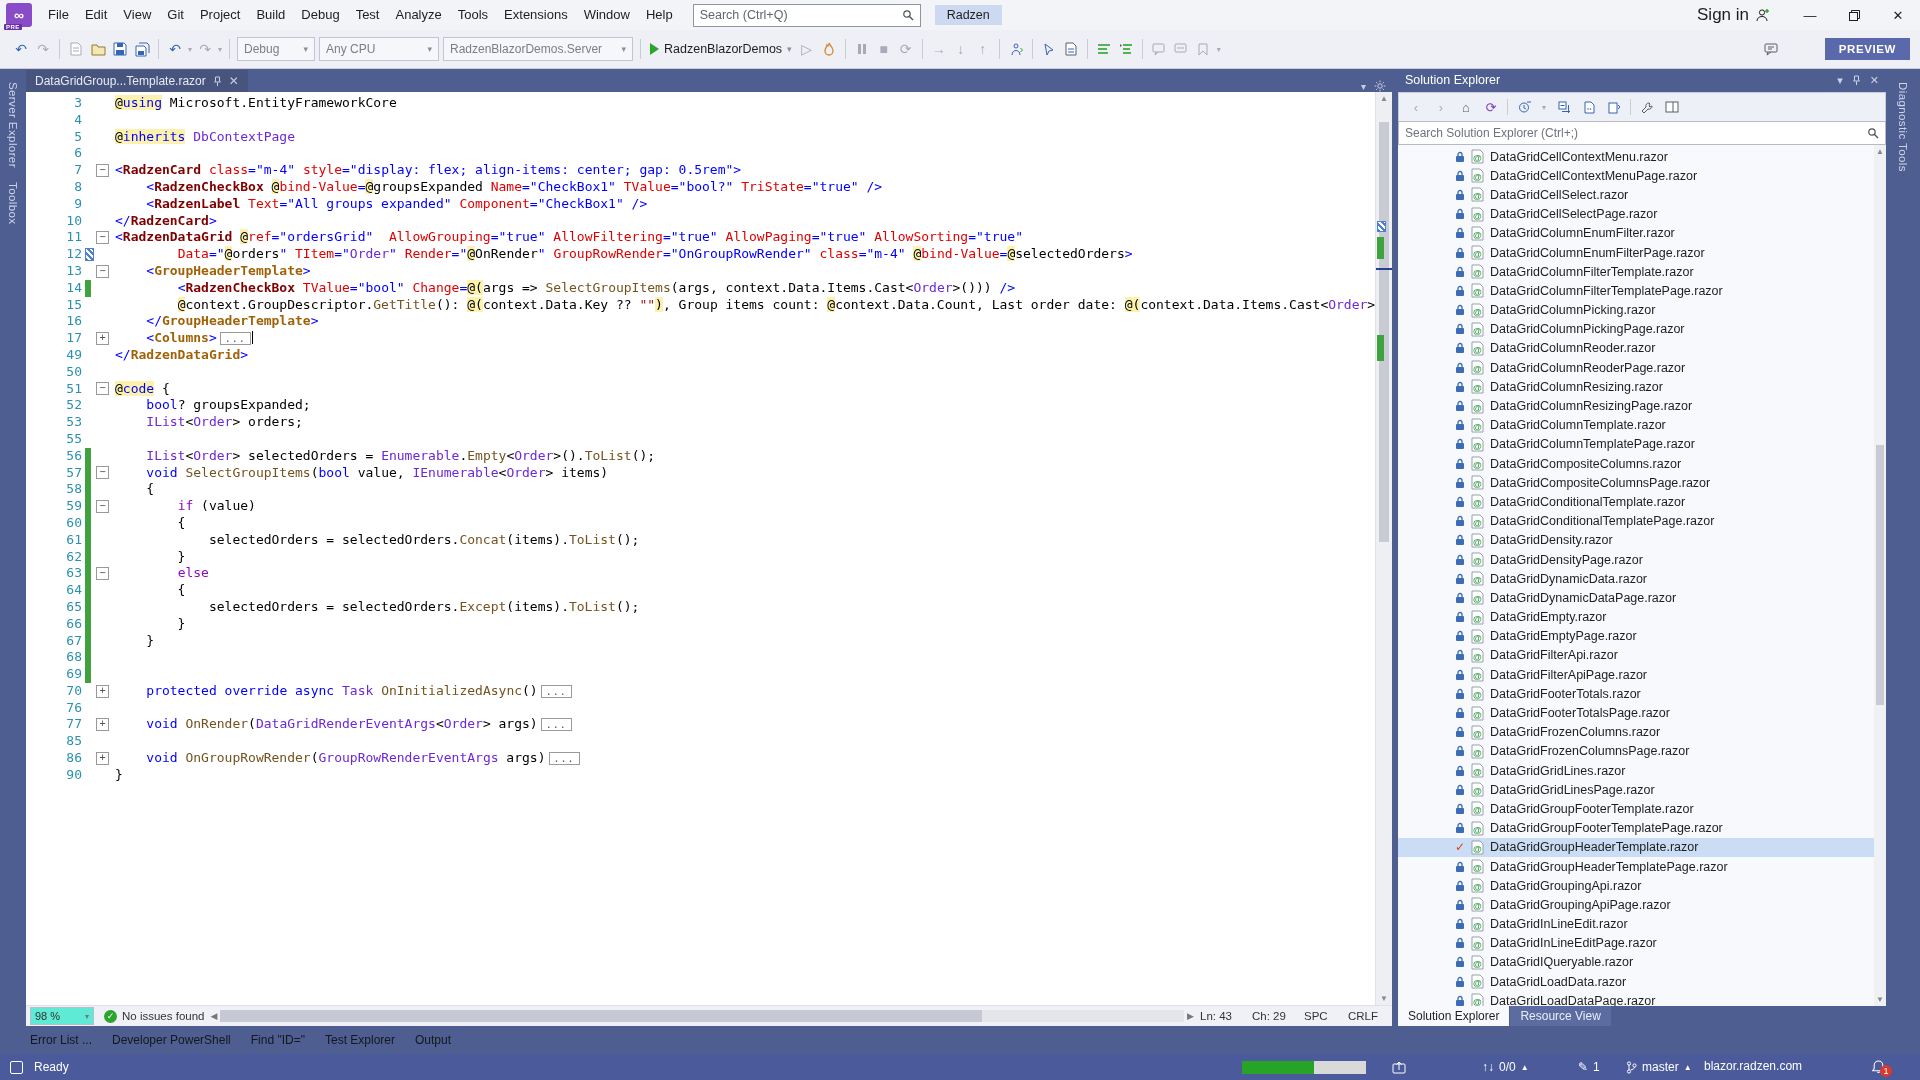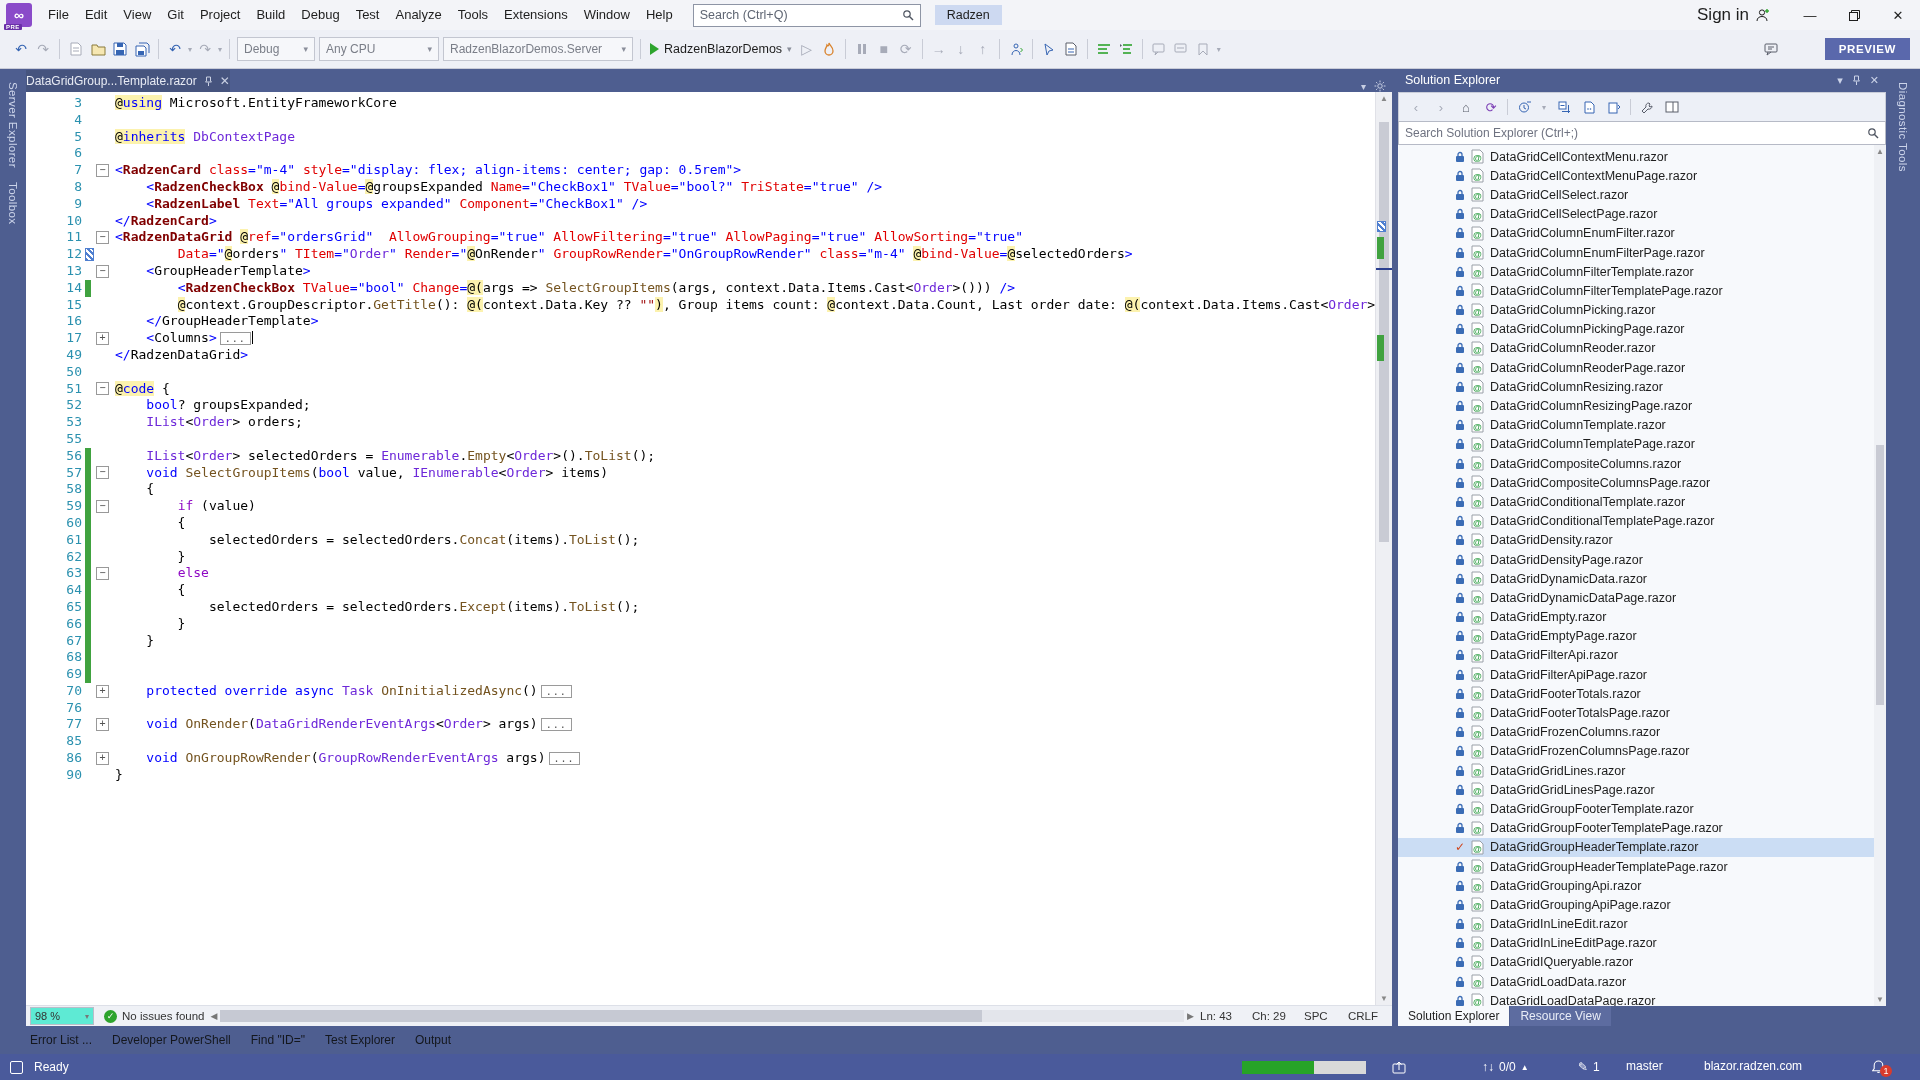--- a/index.html
+++ b/index.html
@@ -41,38 +41,38 @@
   
   .main{position:absolute;top:68px;left:0;right:0;height:958px;}
   .vstrip{position:absolute;top:0;bottom:0;display:flex;flex-direction:column;align-items:center;gap:14px;padding-top:14px;}
   .vstrip.left{left:0;width:26px;} .vstrip.right{right:0;width:34px;}
   .vtab{writing-mode:vertical-rl;font-size:11.5px;color:#CCD4EA;letter-spacing:.4px;}
 
   
   .editor-pane{position:absolute;left:26px;top:0;width:1366px;height:958px;display:flex;flex-direction:column;}
   .tabstrip{height:24px;display:flex;align-items:flex-end;}
   .doc-tab{height:22px;background:#46547E;color:#E8EBF4;font-size:12px;display:flex;
-    align-items:center;gap:7px;padding:0 0;}
+    align-items:center;gap:7px;padding:0 9px;}
   .doc-tab .x{color:#C9D0E2;font-size:12px;}
   .strip-icons{margin-left:auto;display:flex;align-items:center;gap:8px;padding-right:6px;color:#C7CEE3;font-size:10px;}
   .editor-body{flex:1;background:#fff;position:relative;overflow:hidden;}
   .code{position:absolute;top:3px;left:0;right:16px;}
   .crow{display:flex;height:16.8px;line-height:16.8px;font-family:"DejaVu Sans Mono",monospace;
     font-size:13px;white-space:pre;}
   .ln{width:56px;text-align:right;color:#2B91AF;flex:none;}
   .chg{width:11px;flex:none;position:relative;}
   .chg.green::after{content:"";position:absolute;left:3px;top:0;bottom:0;width:6px;background:#40A23F;}
   .chg.blue::after{content:"";position:absolute;left:3px;top:2px;bottom:2px;width:7px;
     background:repeating-linear-gradient(45deg,#4F7FD0 0 2px,#fff 2px 4px);border:1px solid #4F7FD0;}
   .fold{width:19px;flex:none;display:flex;align-items:center;justify-content:center;}
   .foldbox{width:11px;height:11px;border:1px solid #999;background:#fff;color:#555;font-size:10px;
     line-height:9px;text-align:center;font-family:"DejaVu Sans Mono",monospace;}
   .codetext{padding-left:3px;}
   .p{color:#000}.kw{color:#0000FF}.ctrl{color:#8F08C4}.tag{color:#800000;font-weight:bold}
-  .tagp{color:#000000;font-weight:normal}.attr{color:#E00000}.val{color:#0000FF}
+  .tagp{color:#a16207;font-weight:bold}.attr{color:#E00000}.val{color:#0000FF}
   .typ{color:#6d28d9}.str{color:#A31515}.m{color:#74531F}
   .rz{background:#FCF2AE;color:#000}.rzk{background:#FCF2AE;color:#0000FF}
   .cbox{display:inline-block;border:1px solid #9A9A9A;color:#555;background:#fff;font-size:10px;
     line-height:11px;padding:0 4px;margin-left:3px;letter-spacing:1px;}
   .caret{display:inline-block;width:1px;height:13px;background:#000;vertical-align:-2px;margin-left:1px;}
   .vscroll{position:absolute;right:0;top:0;bottom:0;width:16px;background:#EEEFF3;border-left:1px solid #E0E1E7;}
   .vs-arrow{position:absolute;left:0;right:0;text-align:center;font-size:8px;color:#888;}
   .vscroll .thumb{position:absolute;left:3px;right:3px;top:30px;height:420px;background:#C9CBD4;}
   .mk{position:absolute;left:1px;width:7px;}
   .mk.mblue{top:129px;height:9px;background:repeating-linear-gradient(45deg,#4F7FD0 0 2px,#fff 2px 4px);border:1px solid #4F7FD0;}
@@ -118,21 +118,21 @@
   .bottom-strip{position:absolute;left:0;right:0;top:1026px;height:28px;display:flex;
     align-items:center;gap:20px;padding-left:30px;}
   .bp-tab{font-size:12px;color:#14171D;}
   .statusbar{position:absolute;left:0;right:0;top:1054px;height:26px;background:#4A5A9B;color:#fff;}
   .sb{position:absolute;top:0;height:26px;display:flex;align-items:center;gap:5px;font-size:12px;}
   .sb-taskicon{left:10px;} .sb-taskicon i{display:block;width:11px;height:11px;border:1.5px solid #fff;border-radius:2px;}
   .sb-ready{left:34px;}
   .sb-progress{left:1242px;} .sb-progress .bar{width:124px;height:13px;background:#D9D9D9;position:relative;}
   .sb-progress .fill{position:absolute;left:0;top:0;bottom:0;width:58%;background:#27A327;}
   .sb-deploy{left:1392px;}
-  .sb-sync{left:1482px;} .sb-edits{left:1578px;} .sb-branch{left:1626px;flex-direction:column;}
+  .sb-sync{left:1482px;} .sb-edits{left:1578px;} .sb-branch{left:1626px;}
   .sb-site{left:1704px;flex-direction:column;} .sb-bell{left:1872px;}
   .car-up{font-size:8px;}
   .badge{position:absolute;margin-left:8px;margin-top:8px;background:#D83B2D;color:#fff;width:12px;height:12px;
     border-radius:50%;font-size:9px;display:grid;place-items:center;}
   svg{display:block;}
 </style>
 </head>
 <body>
 
 <div class="app">

